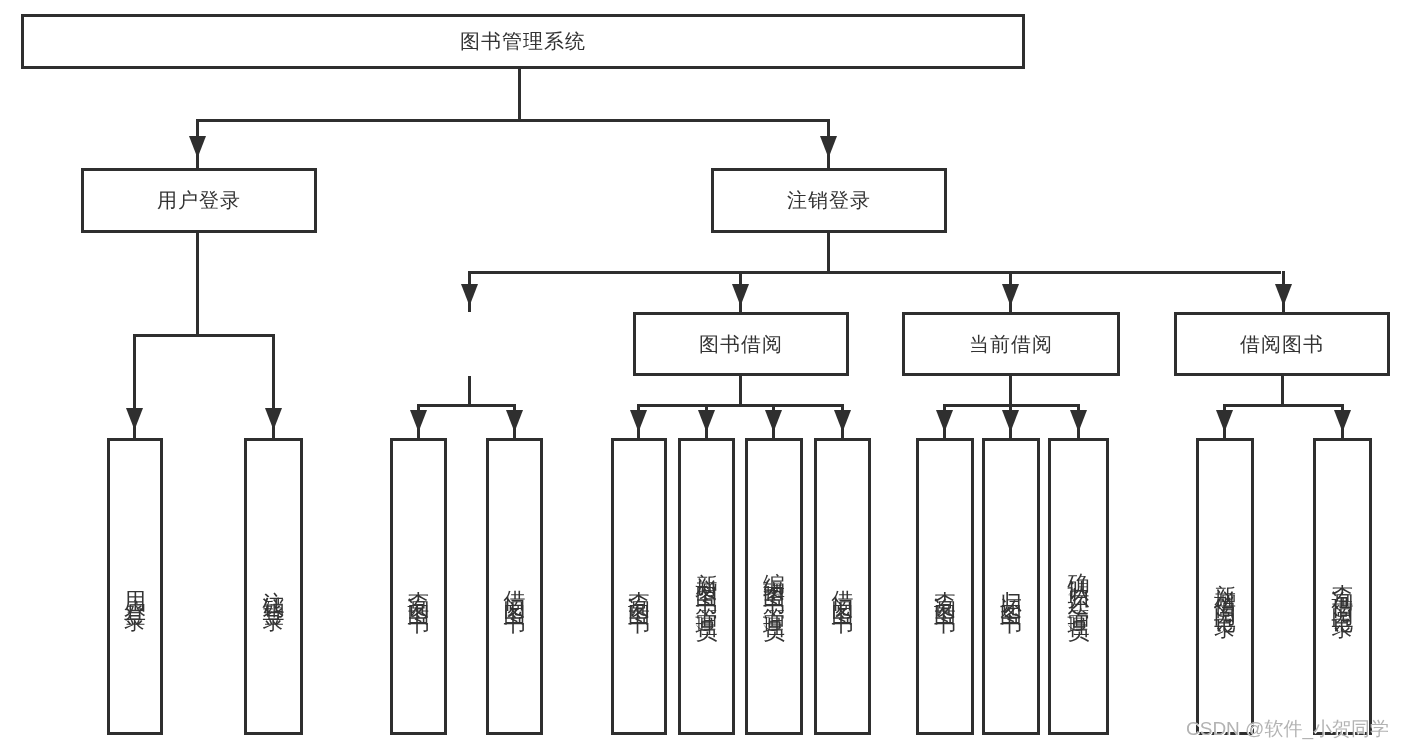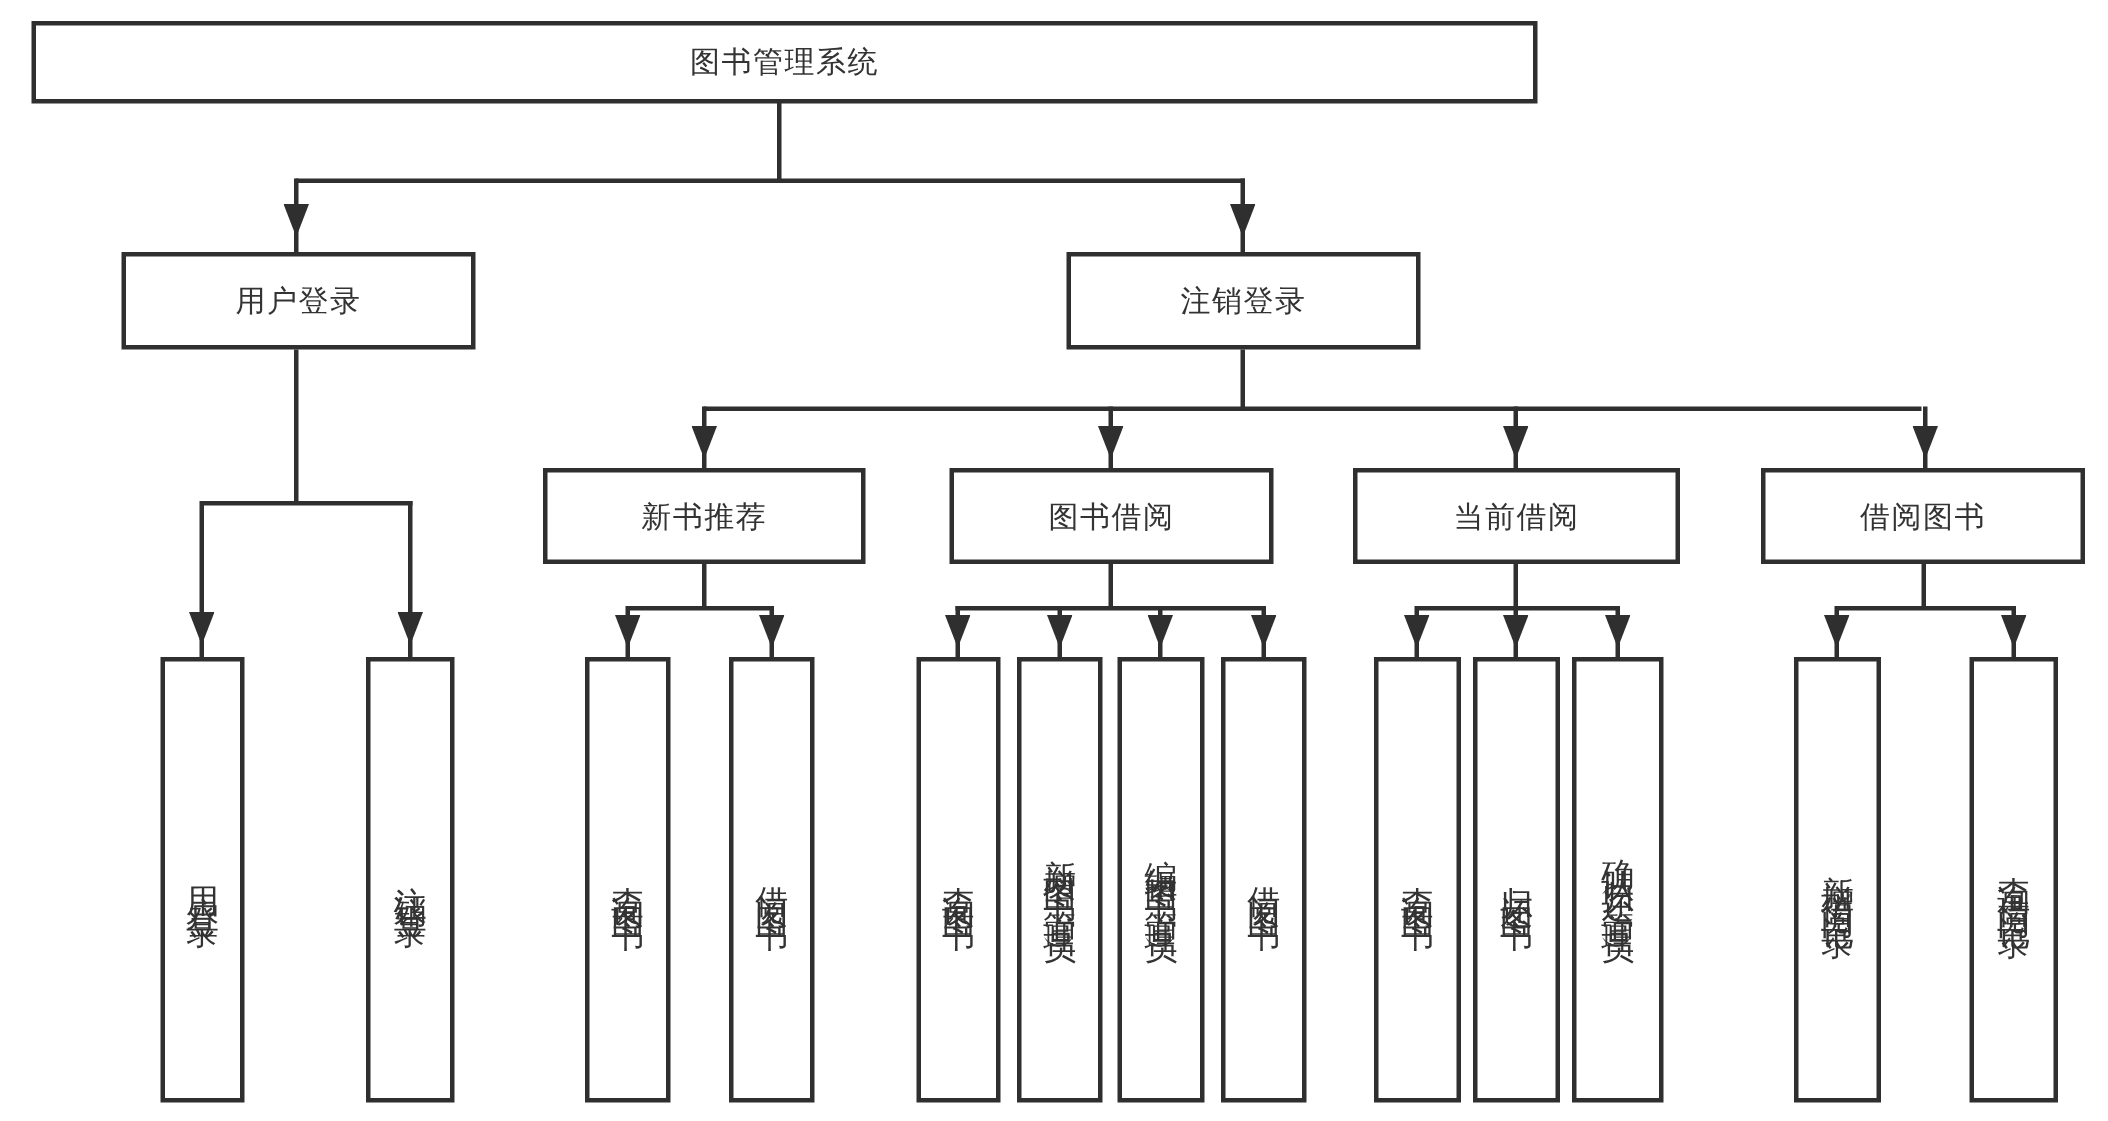--- a/index.html
+++ b/index.html
@@ -81,23 +81,20 @@
   <div class="hline" style="left:469px;top:271px;width:812px;"></div>
   <div class="vline" style="left:468px;top:271px;height:41px;"></div>
   <div class="arrow" style="left:461px;top:284px;"></div>
   <div class="vline" style="left:739px;top:271px;height:41px;"></div>
   <div class="arrow" style="left:732px;top:284px;"></div>
   <div class="vline" style="left:1009px;top:271px;height:41px;"></div>
   <div class="arrow" style="left:1002px;top:284px;"></div>
   <div class="vline" style="left:1282px;top:271px;height:41px;"></div>
   <div class="arrow" style="left:1275px;top:284px;"></div>
 
-  <div class="node hnode" style="left:362px;top:312px;width:215px;height:64px;">
-    <span>新书推荐</span>
-  </div>
   <div class="node hnode" style="left:633px;top:312px;width:216px;height:64px;">
     <span>图书借阅</span>
   </div>
   <div class="node hnode" style="left:902px;top:312px;width:218px;height:64px;">
     <span>当前借阅</span>
   </div>
   <div class="node hnode" style="left:1174px;top:312px;width:216px;height:64px;">
     <span>借阅图书</span>
   </div>
 
@@ -172,14 +169,15 @@
     <span class="vtext">确认归还（管理员）</span>
   </div>
 
   <div class="node vnode" style="left:1196px;top:438px;width:58px;height:297px;">
     <span class="vtext">新增借阅记录</span>
   </div>
   <div class="node vnode" style="left:1313px;top:438px;width:59px;height:297px;">
     <span class="vtext">查询借阅记录</span>
   </div>
 
+  <div class="watermark">CSDN @软件_小贺同学</div>
 
 </div>
 
 </body></html>

